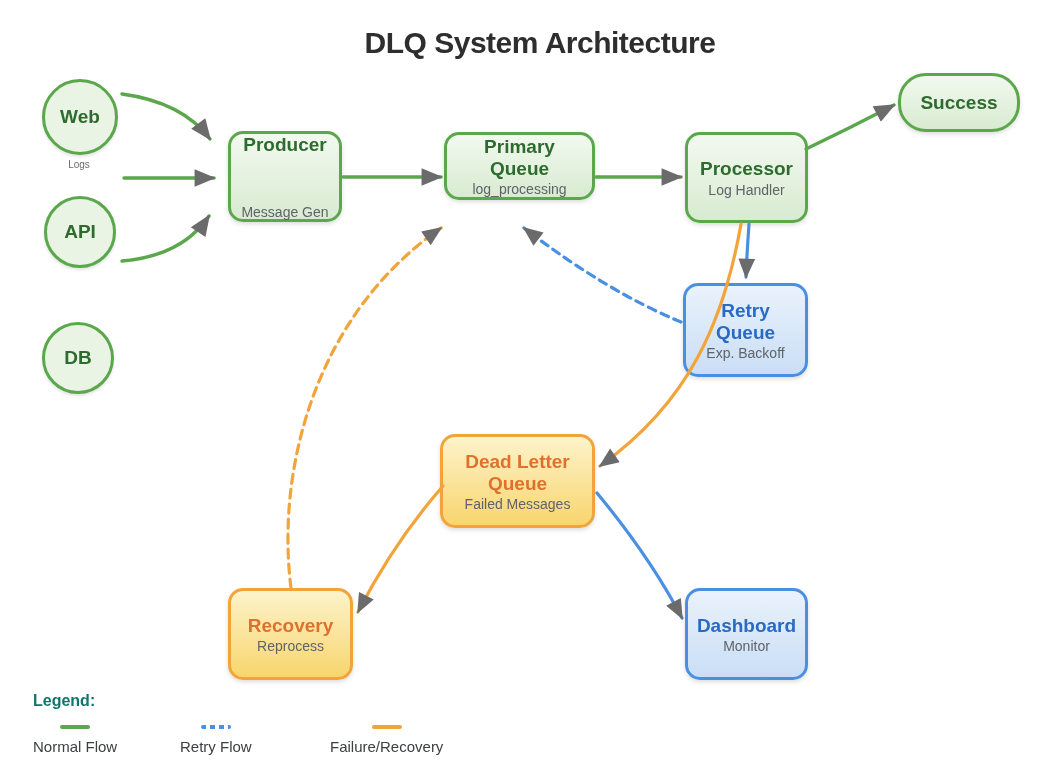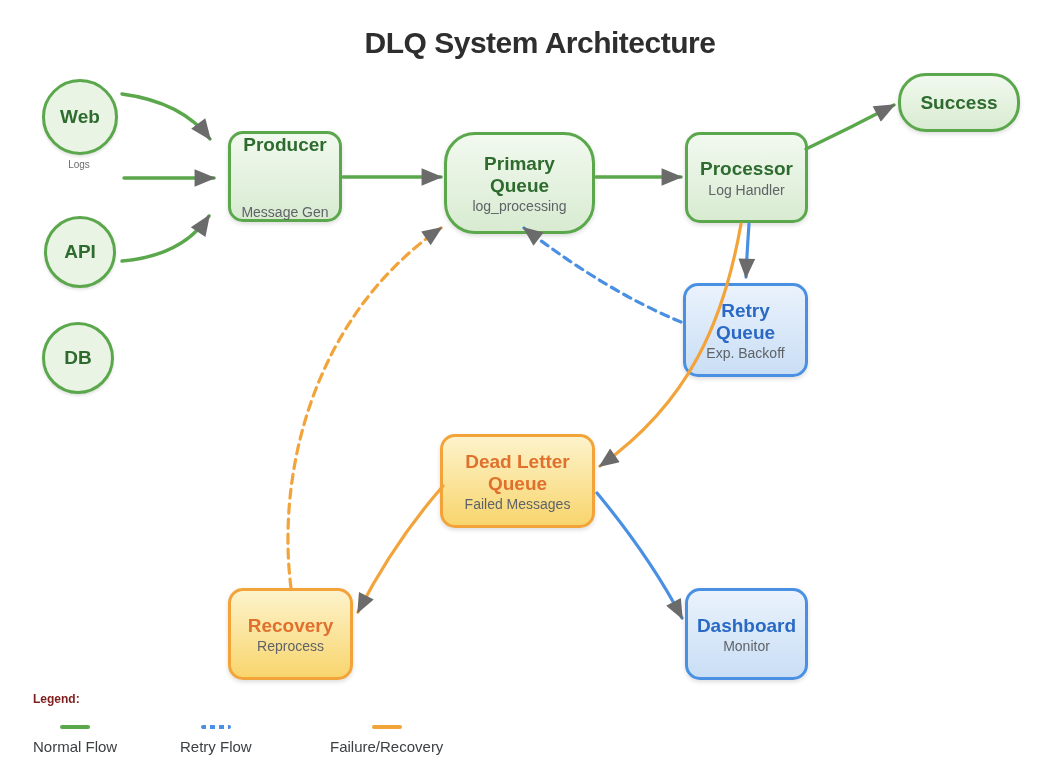--- a/index.html
+++ b/index.html
@@ -31,48 +31,48 @@
   .node.green{border-color:var(--normal_flow,#5BA74C);background:linear-gradient(180deg,#f2f9ef 0%,#d8ebd1 100%);}
   .node.blue{border-color:var(--retry_flow,#4A90E2);background:linear-gradient(180deg,#eaf2fc 0%,#c9def5 100%);}
   .node.orange{border-color:var(--failure_flow,#F2A43A);background:linear-gradient(180deg,#fdf3cb 0%,#f8d56d 100%);}
   .node-title{font-weight:700;font-size:19px;line-height:1.12;text-align:center;}
   .node.green .node-title{color:var(--green_text,#2E6B2E);}
   .node.blue  .node-title{color:var(--blue_text,#2A6AC5);}
   .node.orange .node-title{color:var(--orange_text,#E0702D);}
   .node-subtitle{font-size:14px;color:var(--subtitle_text,#5F6368);text-align:center;line-height:1;}
   
   .n-producer{left:228px;top:131px;width:114px;height:91px;justify-content:space-between;}
-  .n-primary_queue{left:444px;top:132px;width:151px;height:102px;border-radius:31px;}
+  .n-primary_queue{left:444px;top:132px;width:151px;height:68px;}
   .n-processor{left:685px;top:132px;width:123px;height:91px;}
   .n-success{left:898px;top:73px;width:122px;height:59px;border-radius:28px;
              background:linear-gradient(180deg,#eff8ec 0%,#e3f1dd 100%);}
   .n-retry_queue{left:683px;top:283px;width:125px;height:94px;}
   .n-dead_letter_queue{left:440px;top:434px;width:155px;height:94px;}
   .n-recovery{left:228px;top:588px;width:125px;height:92px;}
   .n-dashboard{left:685px;top:588px;width:123px;height:92px;}
   .n-primary_queue .node-title{max-width:96px;}
   .n-retry_queue .node-title{max-width:72px;}
   .n-dead_letter_queue .node-title{max-width:128px;}
   
   .circle{
     position:absolute;box-sizing:border-box;z-index:1;border-radius:50%;
     border:3px solid var(--normal_flow,#5BA74C);background:#e9f4e5;
     box-shadow:0 2px 3px rgba(60,60,60,.15);
     display:flex;align-items:center;justify-content:center;
     font-weight:700;font-size:19px;color:var(--green_text,#2E6B2E);
   }
   .c-web{left:42px;top:79px;width:76px;height:76px;}
-  .c-api{left:44px;top:216px;width:72px;height:72px;}
+  .c-api{left:44px;top:196px;width:72px;height:72px;}
   .c-db{left:42px;top:322px;width:72px;height:72px;}
   .source-sublabel{
     position:absolute;left:49px;top:159px;width:60px;text-align:center;
     font-size:10px;color:#6b6b6b;z-index:1;
   }
   
-  .legend-heading{position:absolute;left:33px;top:692px;font-size:12px;font-weight:700;color:#7f1d1d;}
+  .legend-heading{position:absolute;left:33px;top:692px;font-size:16px;font-weight:700;color:#0f766e;}
   .legend-item{position:absolute;top:725px;display:flex;align-items:center;gap:9px;
                font-size:15px;color:#3d4043;flex-direction:column;}
   .li-0{left:33px;} .li-1{left:180px;text-align:right;} .li-2{left:330px;}
   .swatch{width:30px;height:4px;border-radius:2px;flex:0 0 auto;}
   .swatch.sw-normal{background:var(--normal_flow,#5BA74C);}
   .swatch.sw-retry{background:repeating-linear-gradient(90deg,var(--retry_flow,#4A90E2) 0 5px,transparent 5px 9px);}
   .swatch.sw-failure{background:var(--failure_flow,#F2A43A);}
 </style>
 </head>
 <body>

